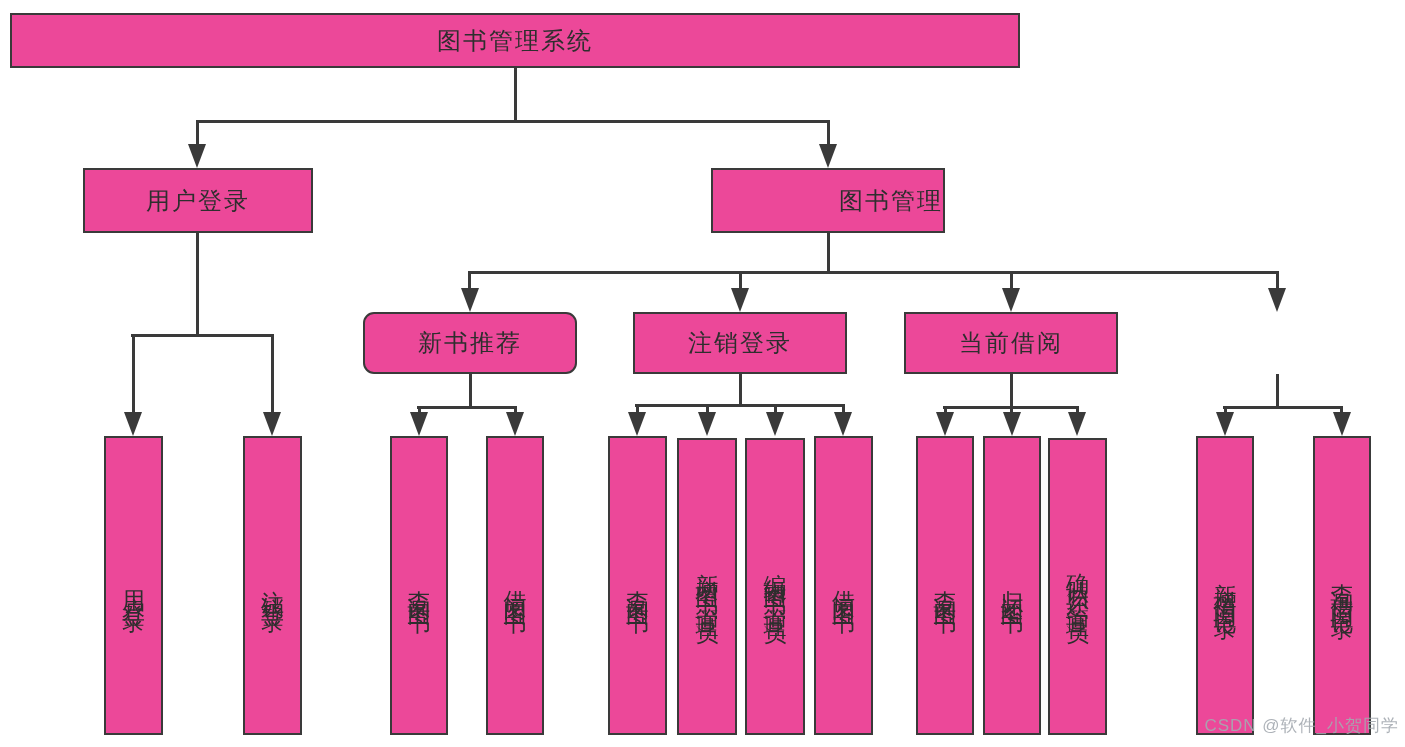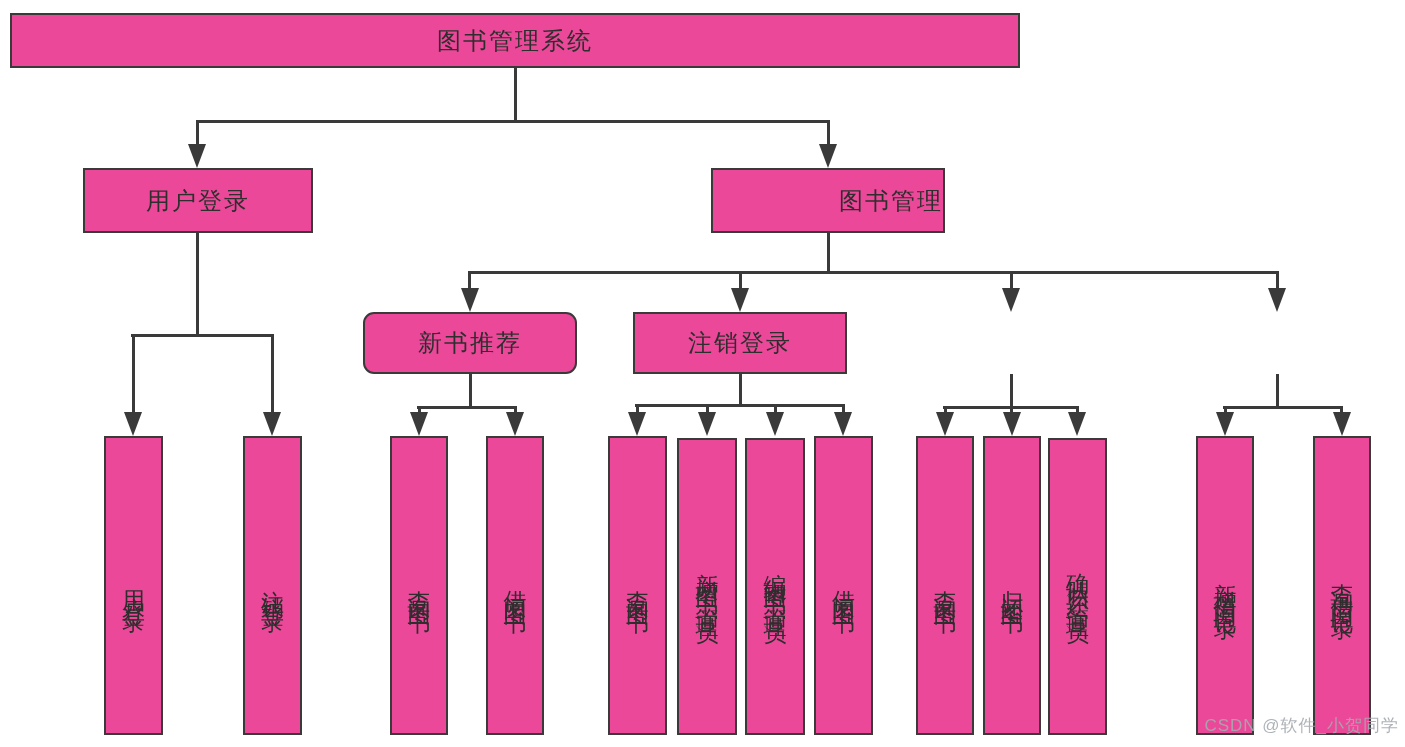--- a/index.html
+++ b/index.html
@@ -102,20 +102,23 @@
   <div class="arrowhead" style="left:1002px; top:288px;"></div>
   <div class="vline" style="left:1276px; top:271px; width:3px; height:19px;"></div>
   <div class="arrowhead" style="left:1268px; top:288px;"></div>
 
   <div class="box" style="left:363px; top:312px; width:214px; height:62px;border-radius:11px;">
     <span class="hlabel">新书推荐</span>
   </div>
   <div class="box" style="left:633px; top:312px; width:214px; height:62px;">
     <span class="hlabel">注销登录</span>
   </div>
+  <div class="box" style="left:904px; top:312px; width:214px; height:62px;">
+    <span class="hlabel">当前借阅</span>
+  </div>
 
   <div class="vline" style="left:469px; top:374px; width:3px; height:35px;"></div>
   <div class="hline" style="left:417px; top:406px; width:100px; height:3px;"></div>
   <div class="vline" style="left:418px; top:406px; width:3px; height:9px;"></div>
   <div class="arrowhead" style="left:410px; top:412px;"></div>
   <div class="vline" style="left:514px; top:406px; width:3px; height:9px;"></div>
   <div class="arrowhead" style="left:506px; top:412px;"></div>
 
   <div class="vline" style="left:739px; top:374px; width:3px; height:33px;"></div>
   <div class="hline" style="left:635px; top:404px; width:210px; height:3px;"></div>

